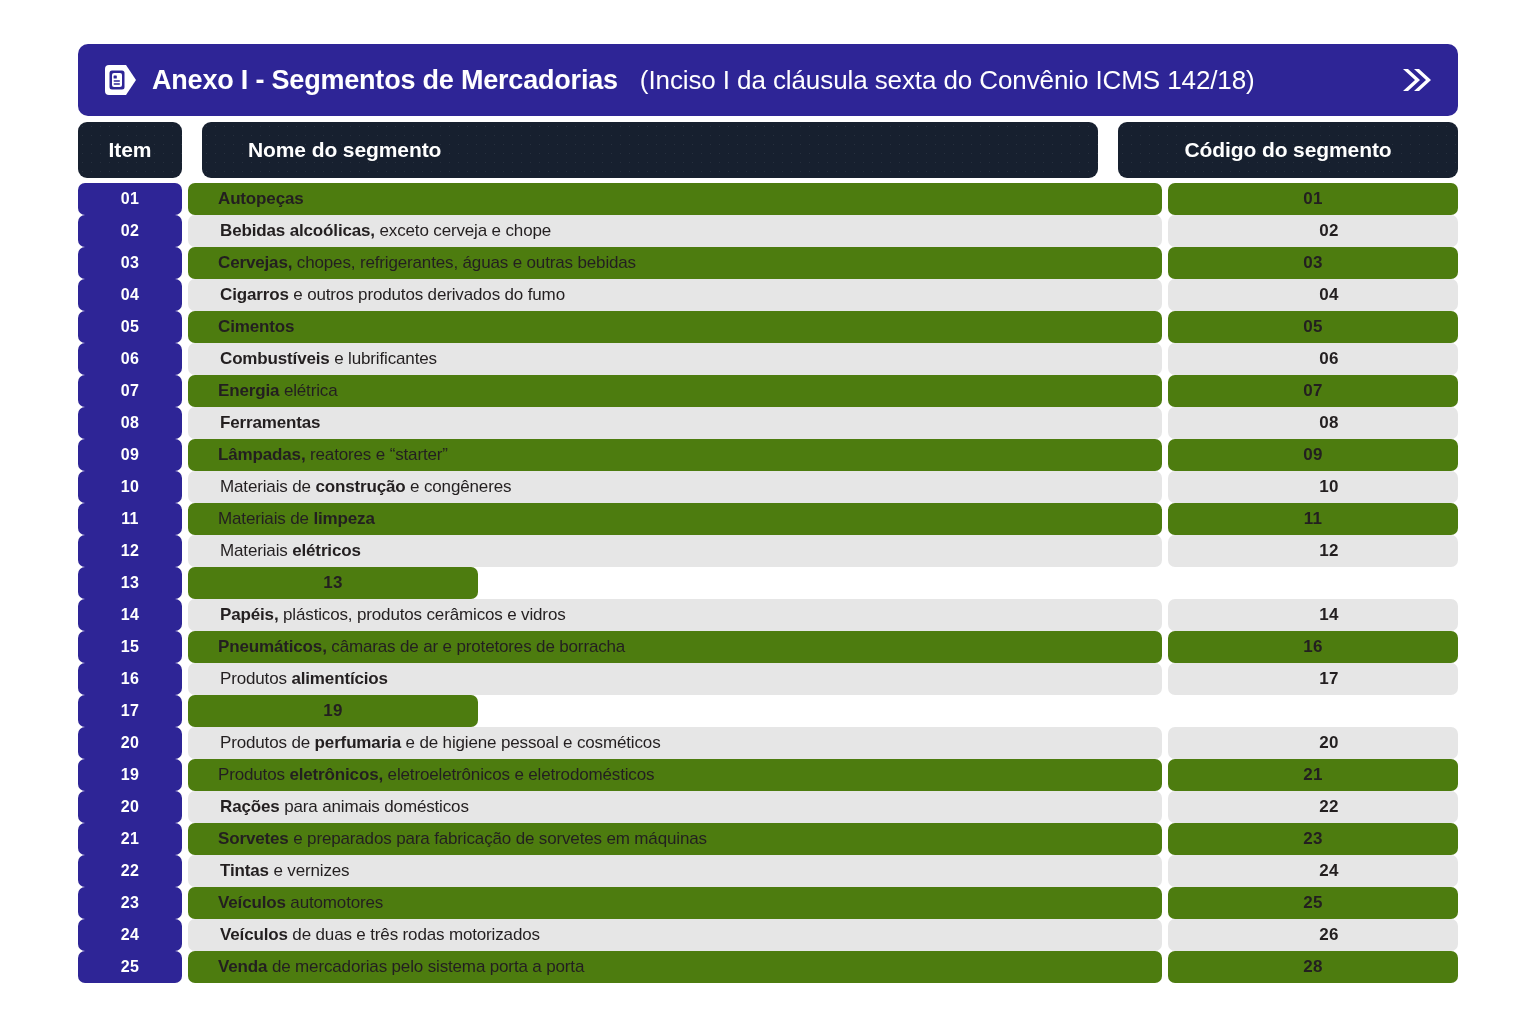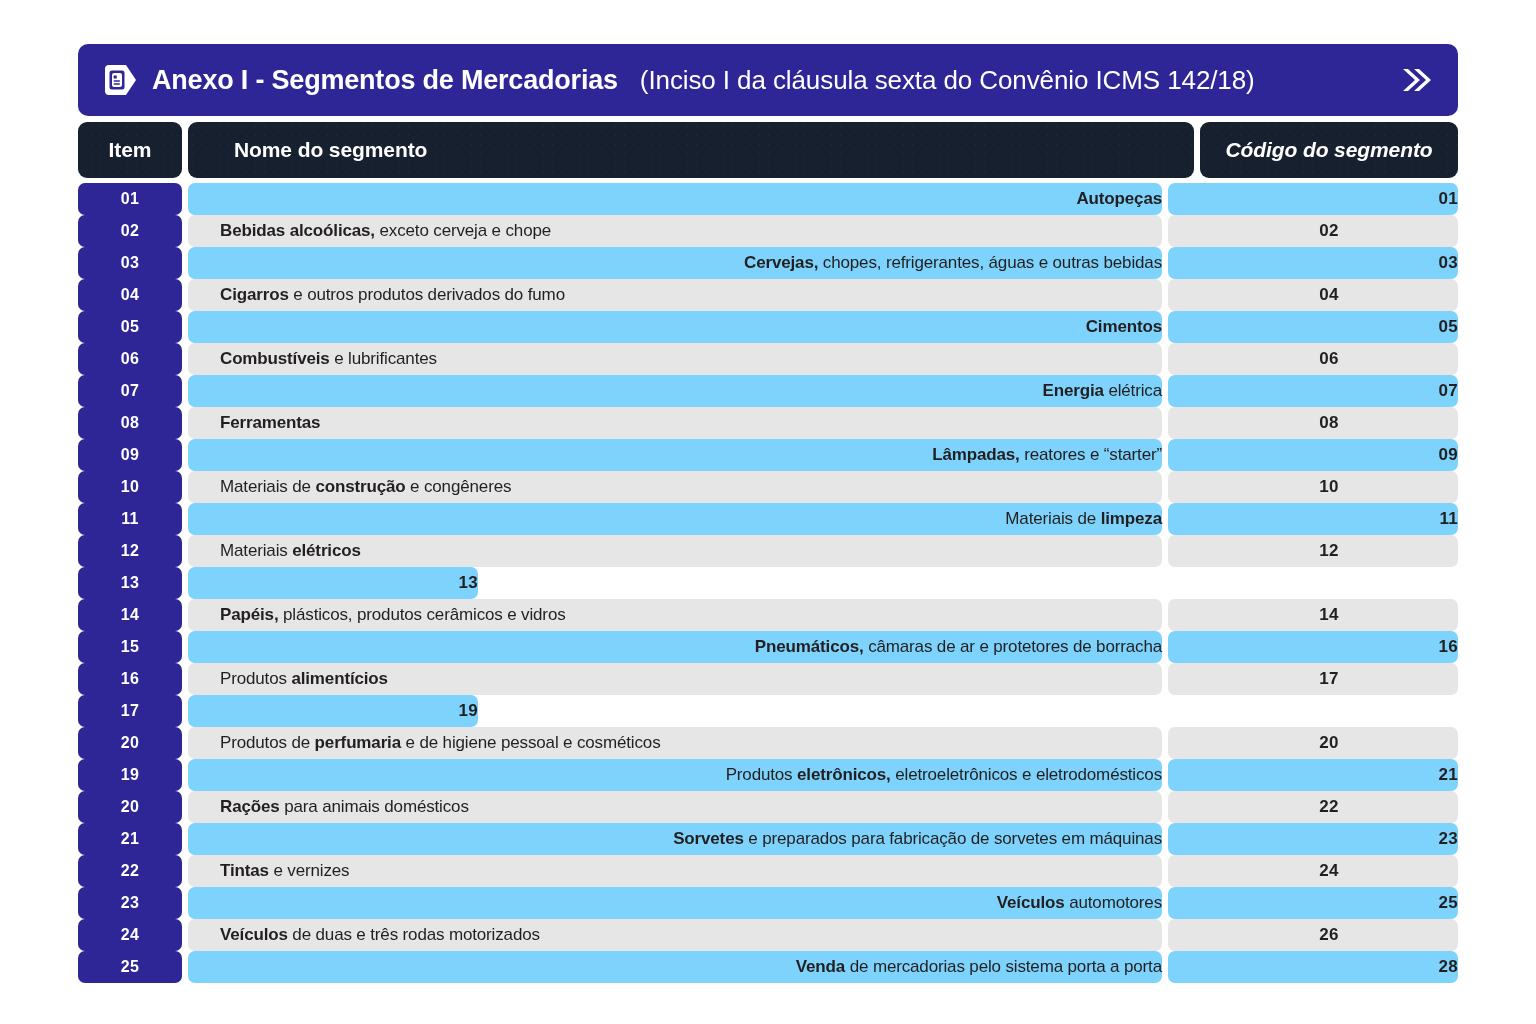--- a/index.html
+++ b/index.html
@@ -56,37 +56,37 @@
     display: flex; align-items: center; justify-content: center;
     margin-right: 8px;
   }
 
   
   .thead {
     display: flex;
     align-items: stretch;
     margin-top: 6px;
     height: 56px;
-    gap: 6px;
+    gap: 20px;
   }
   .th {
     background:
       radial-gradient(circle, rgba(255,255,255,.07) 0.9px, transparent 1px) 0 0 / 9px 9px,
       #17202F;
     border-radius: 9px;
     display: flex;
     align-items: center;
     color: #ffffff;
     font-weight: bold;
     font-size: 21px;
     letter-spacing: -0.1px;
   }
   .th-item   { width: 104px; justify-content: center; }
   .th-name   { flex: 1 1 auto; padding-left: 46px; }
-  .th-code   { width: 258px; justify-content: center; font-style: italic; }
+  .th-code   { width: 340px; justify-content: center; }
 
   
   .tbody { margin-top: 5px; }
   .row {
     display: flex;
     align-items: stretch;
     height: 32px;
     margin-bottom: 0px;
     gap: 6px;
   }
@@ -122,21 +122,21 @@
     justify-content: center;
     font-size: 17px;
     font-weight: bold;
     color: #231F20;
     border-radius: 7px;
     letter-spacing: 0.3px;
   }
   .row.alt .cell-name,
   .row.alt .cell-code { background: #E6E6E6; padding-left: 32px; }
   .row:not(.alt) .cell-name,
-  .row:not(.alt) .cell-code { background: #7dd3fc; justify-content: flex-end; }
+  .row:not(.alt) .cell-code { background: #4d7c0f; }
 </style>
 </head>
 <body>
 
 <div class="page">
 
   <div class="banner">
     <span class="banner-icon">
       <svg width="36" height="34" viewBox="0 0 36 34" aria-hidden="true">
         <path d="M4 6 a4 4 0 0 1 4-4 h17 l10 15 -10 15 h-17 a4 4 0 0 1 -4-4 z" fill="#ffffff"></path>

